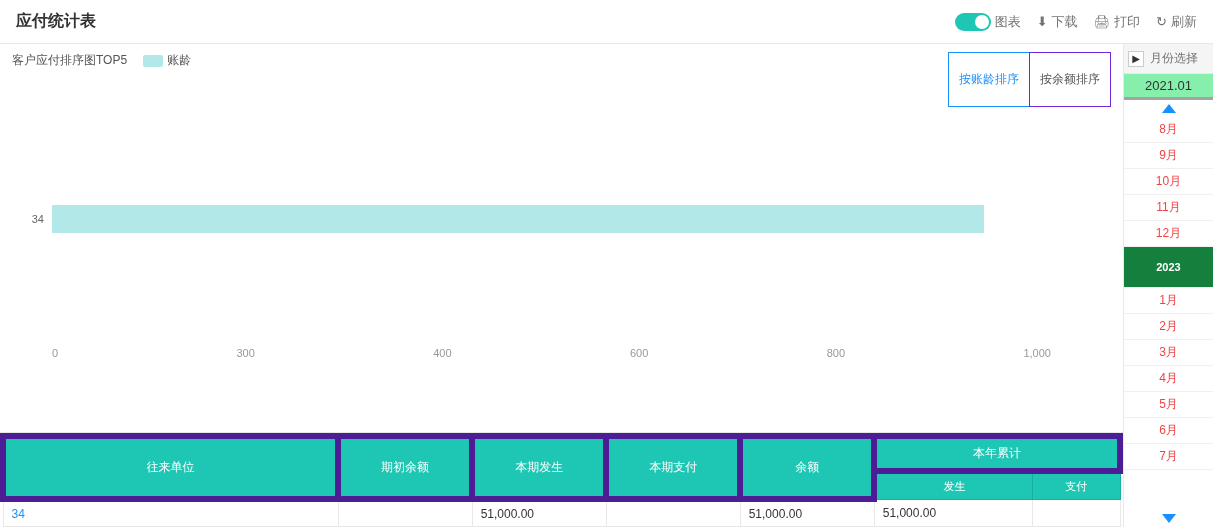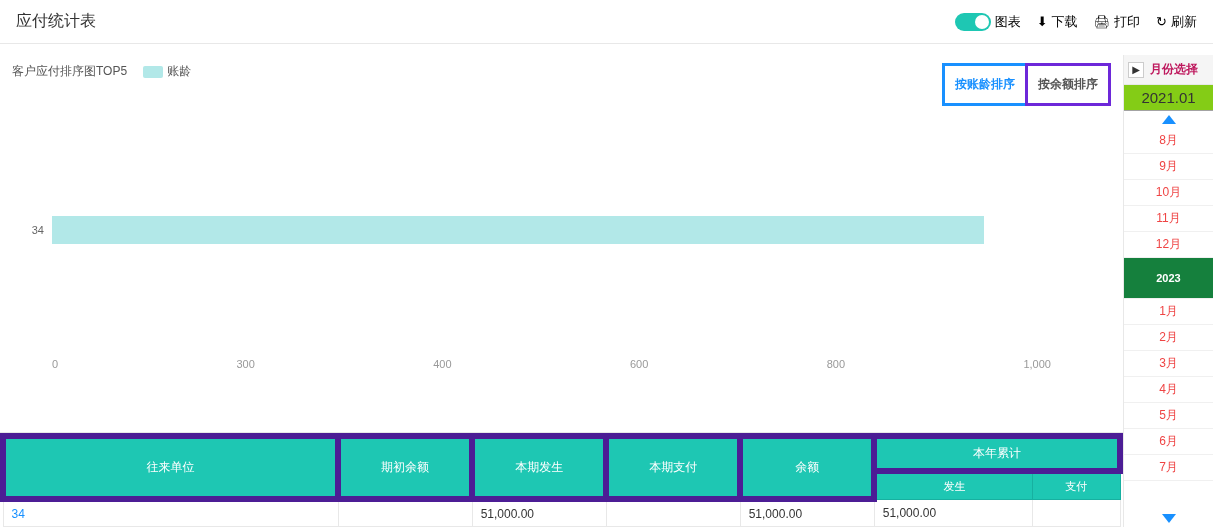--- a/index.html
+++ b/index.html
@@ -2,64 +2,64 @@
 <html><head>
   <meta charset="utf-8">
   <style>
     * { box-sizing: border-box; margin: 0; padding: 0; }
     body { font-family: 'Microsoft YaHei', Arial, sans-serif; font-size: 12px; background: #f5f5f5; color: #333; }
     
     .app-container { width: 1213px; height: 527px; display: flex; flex-direction: column; background: #fff; overflow: hidden; }
     
     
     .header { display: flex; align-items: center; justify-content: space-between; padding: 8px 16px; border-bottom: 1px solid #e8e8e8; background: #fff; height: 44px; }
-    .header-title { font-size: 16px; font-weight: normal; color: #333; }
+    .header-title { font-size: 16px; font-weight: bold; color: #333; }
     .header-actions { display: flex; align-items: center; gap: 16px; }
-    .action-item { display: flex; align-items: center; gap: 4px; cursor: pointer; color: #000000; font-size: 13px; }
+    .action-item { display: flex; align-items: center; gap: 4px; cursor: pointer; color: #737373; font-size: 13px; }
     
     
     .toggle-switch { width: 36px; height: 18px; background: #1ec7b3; border-radius: 9px; position: relative; cursor: pointer; display: inline-flex; align-items: center; }
     .toggle-switch::after { content: ''; width: 14px; height: 14px; background: #fff; border-radius: 50%; position: absolute; right: 2px; }
     
     
-    .main-content { display: flex; flex: 1; overflow: hidden; margin-top: 11px; }
+    .main-content { display: flex; flex: 1; overflow: hidden; }
     
     
     .chart-area { flex: 1; display: flex; flex-direction: column; overflow: hidden; }
     
     
     .chart-section { flex: 1; padding: 8px 12px; border-bottom: 1px solid #e8e8e8; position: relative; min-height: 0; }
     
     
     .chart-legend { display: flex; align-items: center; gap: 16px; margin-bottom: 8px; }
     .legend-item { display: flex; align-items: center; gap: 4px; font-size: 12px; color: #555; }
     .legend-color { width: 20px; height: 12px; border-radius: 2px; }
     
     
     .sort-buttons { position: absolute; top: 8px; right: 12px; display: flex; gap: 0; }
-    .sort-btn { padding: 10px 10px; font-size: 12px; border: 3px solid #6d28d9; background: #fff; cursor: pointer; color: #555; font-weight: bold; }
+    .sort-btn { padding: 18px 10px; font-size: 12px; border: 1px solid #6d28d9; background: #fff; cursor: pointer; color: #555; }
     .sort-btn:first-child { border-right: none; }
     .sort-btn.active { color: #1890ff; border-color: #1890ff; }
     
     
     .table-section { flex-shrink: 0; }
     
     table { width: 100%; border-collapse: collapse; font-size: 12px; }
     
     .table-header-row th { background: #1ec7b3; color: #fff; padding: 6px 8px; text-align: center; font-weight: normal; border: 6px solid #4c1d95; }
     .table-header-row2 th { background: #1ec7b3; color: #fff; padding: 5px 8px; text-align: center; font-weight: normal; border: 1px solid #17b0a0; font-size: 11px; }
     
     .table-data-row td { padding: 5px 8px; border: 1px solid #e8e8e8; text-align: left; background: #fff; }
     .table-data-row td:first-child { text-align: left; }
     .table-data-row td a { color: #1890ff; text-decoration: none; }
     
     
     .right-sidebar { width: 90px; border-left: 1px solid #e8e8e8; background: #fff; display: flex; flex-direction: column; overflow: hidden; }
     
-    .sidebar-date-input { padding: 4px 6px; background: #84cc16; border-bottom: 1px solid #a3a3a3; text-align: center; font-size: 15px; color: #333; }
+    .sidebar-date-input { padding: 4px 6px; background: #86efac; border-bottom: 3px solid #a3a3a3; text-align: center; font-size: 13px; color: #333; }
     
     .sidebar-nav-btn { text-align: center; padding: 4px; cursor: pointer; color: #1890ff; font-size: 14px; }
     
     .sidebar-months { flex: 1; overflow-y: auto; }
     .sidebar-month-item { padding: 4px 8px; text-align: center; cursor: pointer; font-size: 12px; color: #ef4444; border-bottom: 1px solid #f0f0f0; }
     .sidebar-month-item.year-label { background: #15803d; color: #fff; font-weight: bold; padding: 14px 4px; font-size: 11px; }
   </style>
 </head>
 <body>
 
@@ -157,21 +157,21 @@
             </tr>
           </tbody>
         </table>
       </div>
     </div>
 
     <div class="right-sidebar">
 
       <div style="display: flex; align-items: center; justify-content: flex-start; padding: 6px 4px; border-bottom: 1px solid #e8e8e8; background: #f5f5f5;">
         <div style="width: 16px; height: 16px; border: 1px solid #ccc; background: #fff; display: flex; align-items: center; justify-content: center; cursor: pointer; font-size: 10px; margin-right: 6px;">▶</div>
-        <span style="font-size: 12px; color: #be185d; font-weight: bold;">月份选择</span>
+        <span style="font-size: 12px; color: #737373;">月份选择</span>
       </div>
 
       <div class="sidebar-date-input">2021.01</div>
 
       <div class="sidebar-nav-btn">
         <div style="width:0; height:0; border-left: 7px solid transparent; border-right: 7px solid transparent; border-bottom: 9px solid #1890ff; margin: 0 auto;"></div>
       </div>
 
       <div class="sidebar-months">
         <div class="sidebar-month-item">8月</div>

